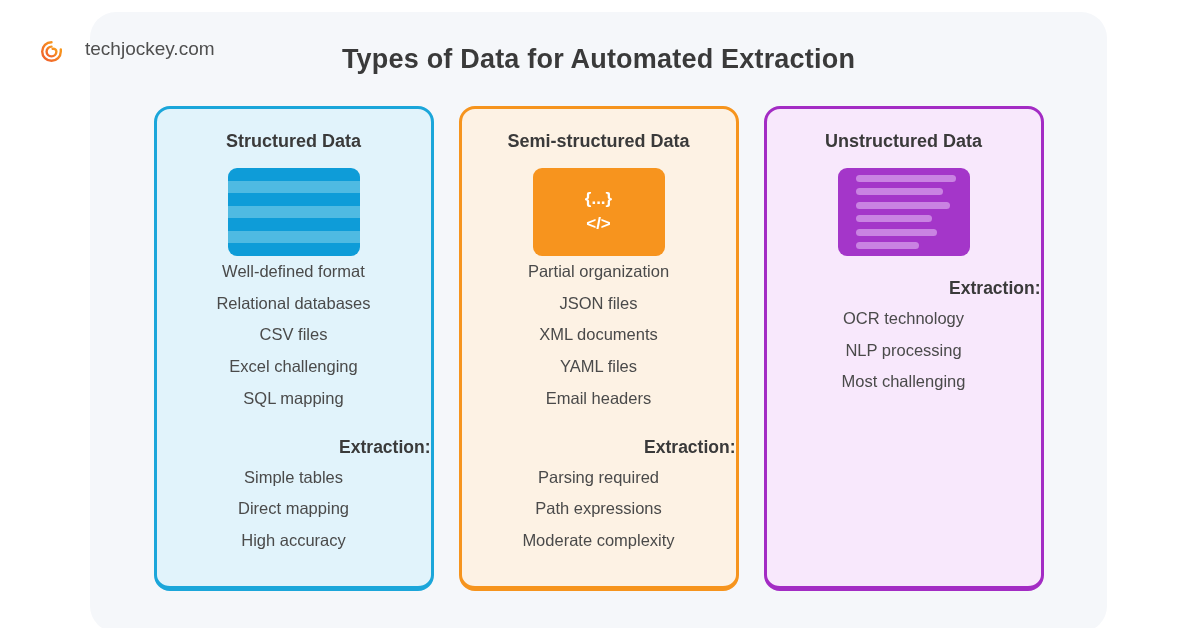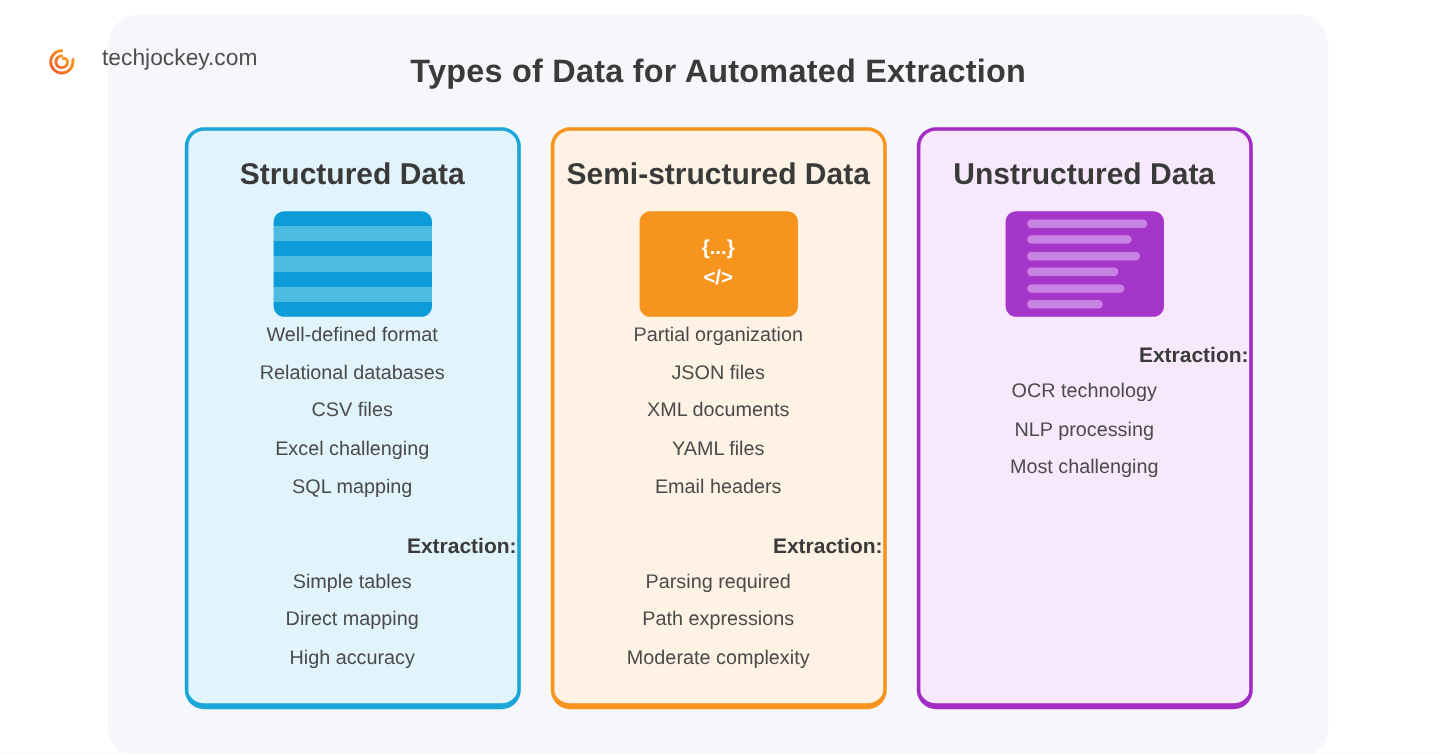--- a/index.html
+++ b/index.html
@@ -41,21 +41,21 @@
     width:280px; height:485px;
     border:3px solid #999;
     border-bottom-width:5px;
     border-radius:16px;
     background:#eee;
     text-align:center;
   }
 
   .card-title {
     margin:22px 0 0;
-    font-size:25px;
+    font-size:18px;
     font-weight:700;
     color:#3A3A3A;
   }
 
   .icon {
     width:132px; height:88px;
     margin:16px auto 0;
     border-radius:9px;
   }
   .icon-structured {

